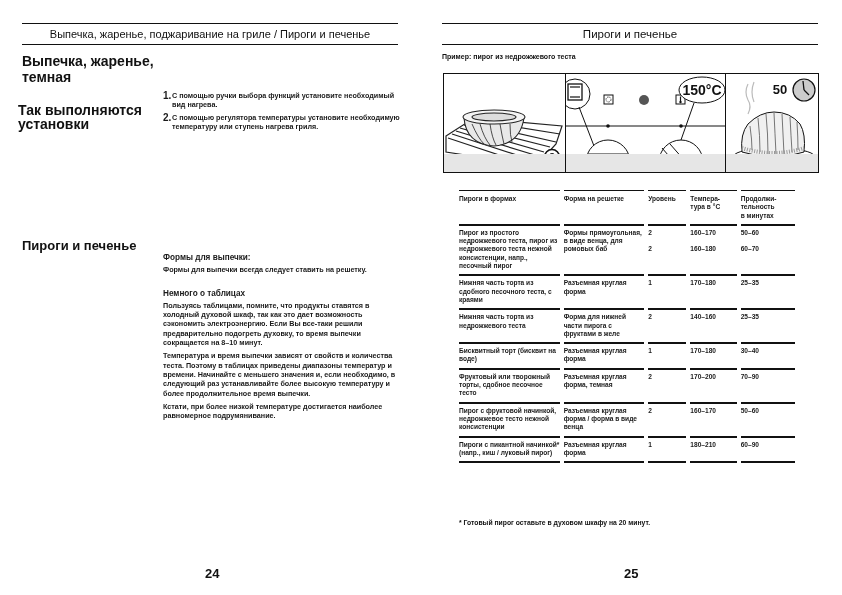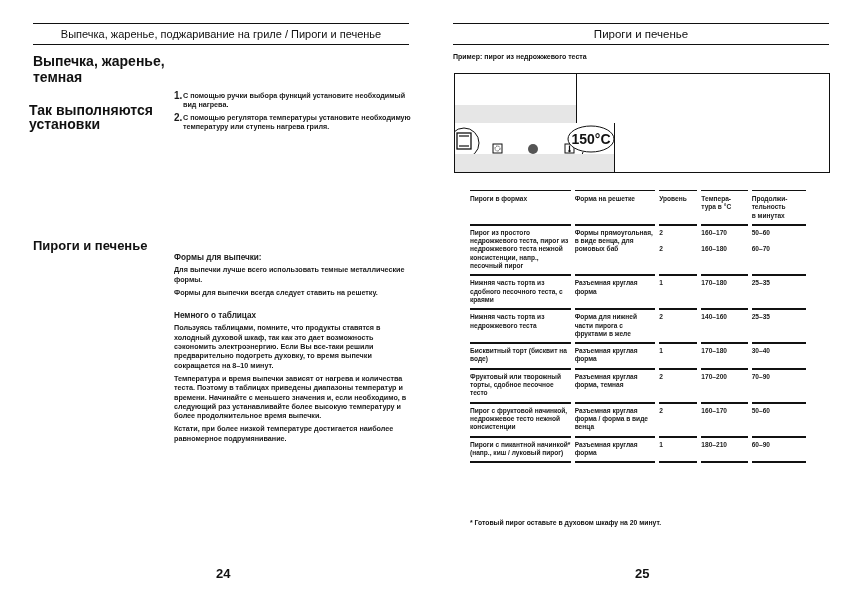--- a/index.html
+++ b/index.html
@@ -1,19 +1,19 @@
 <!DOCTYPE html>
 <html><head>
 <meta charset="utf-8">
 <style>
   * { margin: 0; padding: 0; box-sizing: border-box; }
   html, body { width: 842px; height: 595px; background: #ffffff; overflow: hidden; }
   body { position: relative; font-family: "Liberation Sans", sans-serif; color: #111; }
 
-  .page { position: absolute; top: 0; height: 595px; margin-left: 11px; }
+  .page { position: absolute; top: 0; height: 595px; }
   .page-left { left: 0; width: 421px; }
   .page-right { left: 421px; width: 421px; }
 
   .running-header { position: absolute; top: 23px; height: 22px; border-top: 1px solid #111; border-bottom: 1px solid #111;
     display: flex; align-items: center; justify-content: center; font-size: 11px; color: #111; }
   .page-left .running-header { left: 22px; width: 376px; }
   .page-right .running-header { left: 21px; width: 376px; font-size: 11.5px; }
 
   .section-title { position: absolute; left: 22px; font-weight: bold; font-size: 14px; line-height: 16px; color: #111; }
   .section-subtitle { position: absolute; left: 18px; font-weight: bold; font-size: 14px; line-height: 14px; color: #111; }
@@ -21,21 +21,21 @@
   .body-col { position: absolute; left: 163px; width: 240px; font-size: 7.2px; line-height: 9.3px; font-weight: bold; color: #1a1a1a; }
   .body-col p { margin-bottom: 4px; }
   .step { display: flex; margin-bottom: 3px; }
   .step-num { font-size: 10px; font-weight: bold; width: 9px; line-height: 9px; flex-shrink: 0; }
   .subhead { font-size: 8.2px; font-weight: bold; margin-bottom: 3px; }
 
   .page-number { position: absolute; top: 566px; font-size: 13px; font-weight: bold; }
 
   .example-caption { position: absolute; left: 21px; top: 53px; font-size: 7px; font-weight: bold; }
 
-  .illustration { position: absolute; left: 22px; top: 73px; width: 376px; height: 100px; border: 1.5px solid #111; display: flex; overflow: hidden; background: #fff; flex-direction: column; }
+  .illustration { position: absolute; left: 22px; top: 73px; width: 376px; height: 100px; border: 1.5px solid #111; display: flex; overflow: hidden; background: #fff; }
   .ill-panel { position: relative; height: 100%; border-right: 1.5px solid #111; overflow: hidden; }
   .ill-panel:last-child { border-right: none; }
   .ill-floor { position: absolute; left: 0; right: 0; bottom: 0; height: 18px; background: #e6e6e6; }
 
   .table-wrap { position: absolute; left: 38px; top: 190px; width: 340px; }
   table { border-collapse: separate; border-spacing: 4px 0; width: 344px; margin-left: -4px; font-size: 6.6px; line-height: 8.3px; font-weight: bold; color: #1a1a1a; }
   th { text-align: left; vertical-align: top; border-top: 1px solid #111; padding: 4px 0 4px 0; font-weight: bold; }
   td { vertical-align: top; border-top: 2px solid #111; padding: 3px 0 4px 0; }
   tr.last td { border-bottom: 2px solid #111; }
   .c1 { width: 100px; } .c2 { width: 80px; } .c3 { width: 38px; } .c4 { width: 46px; } .c5 { width: 54px; }
@@ -67,25 +67,24 @@
     <div class="step">
       <span class="step-num">2.</span>
       <span>С помощью регулятора температуры установите необходимую температуру или ступень нагрева гриля.</span>
     </div>
   </div>
 
   <div class="section-title" style="top:238px; font-size:13px;">Пироги и печенье</div>
 
   <div class="body-col" style="top:253px;">
     <div class="subhead">Формы для выпечки:</div>
-    <p>Для выпечки лучше всего использовать темные металлические формы.</p>
     <p>Формы для выпечки всегда следует ставить на решетку.</p>
     <div class="subhead" style="margin-top:14px;">Немного о таблицах</div>
     <p>Пользуясь таблицами, помните, что продукты ставятся в холодный духовой шкаф, так как это дает возможность сэкономить электроэнергию. Если Вы все-таки решили предварительно подогреть духовку, то время выпечки сокращается на 8–10 минут.</p>
-    <p>Температура и время выпечки зависят от нагрева и количества теста. Поэтому в таблицах приведены диапазоны температур и времени. Начинайте с меньшего значения и, если необходимо, в следующий раз устанавливайте более высокую температуру и более продолжительное время выпечки.</p>
+    <p>Температура и время выпечки зависят от свойств и количества теста. Поэтому в таблицах приведены диапазоны температур и времени. Начинайте с меньшего значения и, если необходимо, в следующий раз устанавливайте более высокую температуру и более продолжительное время выпечки.</p>
     <p>Кстати, при более низкой температуре достигается наиболее равномерное подрумянивание.</p>
   </div>
 
   <div class="page-number" style="left:205px;">24</div>
 </div>
 
 <div class="page page-right">
   <div class="running-header">
     <span>Пироги и печенье</span>
   </div>

